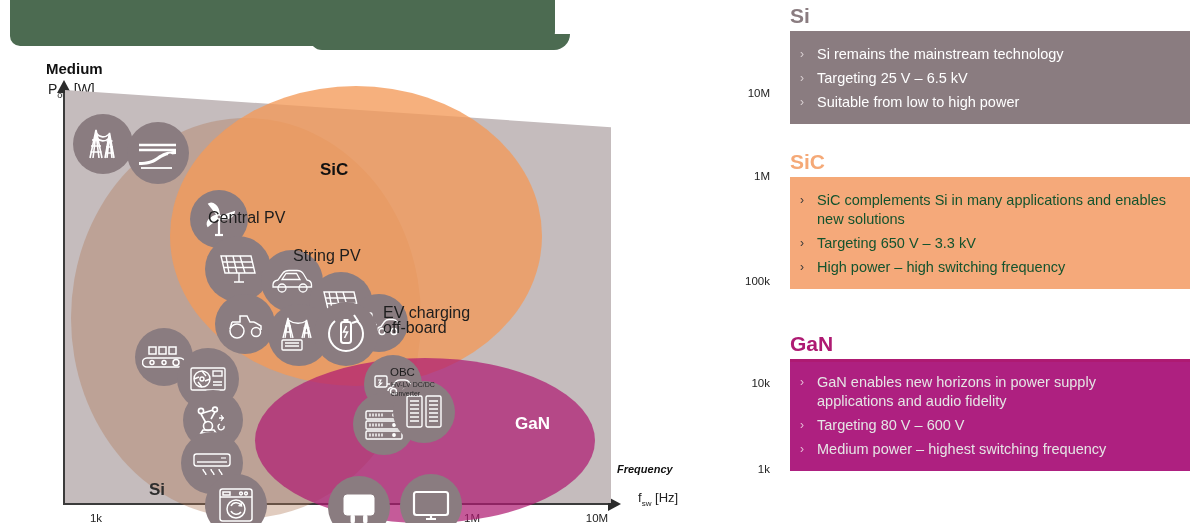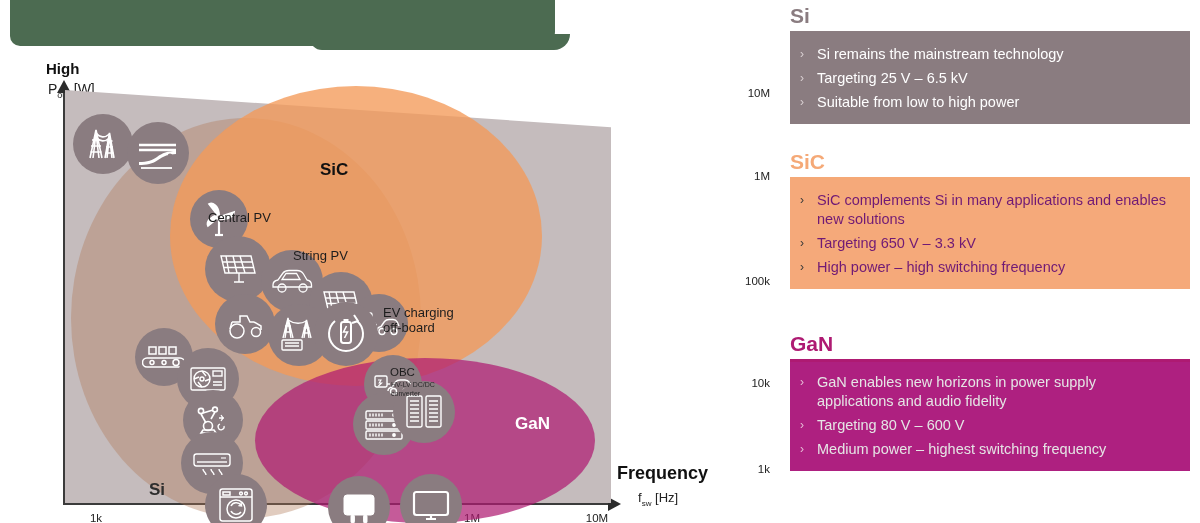--- a/index.html
+++ b/index.html
@@ -36,21 +36,21 @@
     font-size: 15px; font-weight: bold; color: #111;
   }
   .axis-sub-power {
     position: absolute; left: 48px; top: 33px;
     font-size: 14px; color: #222; white-space: nowrap;
   }
   .axis-sub-power sub { font-size: 9px; }
 
   .axis-title-freq {
     position: absolute; left: 617px; top: 415px;
-    font-size: 18px; font-weight: bold; color: #111;
+    font-size: 11px; font-weight: bold; color: #111; font-style: italic;
   }
   .axis-sub-freq {
     position: absolute; left: 638px; top: 442px;
     font-size: 13px; color: #222; white-space: nowrap;
   }
   .axis-sub-freq sub { font-size: 8px; }
 
   
   .y-axis {
     position: absolute; left: 63px; top: 42px;
@@ -119,21 +119,21 @@
   
   .icon-bubble {
     position: absolute; border-radius: 50%;
     background: #8a7c80;
     display: flex; align-items: center; justify-content: center;
   }
   .icon-bubble svg { display: block; }
 
   
   .ann {
-    position: absolute; font-size: 13px; color: #1d1d1d;
+    position: absolute; font-size: 16px; color: #1d1d1d;
     line-height: 15px; white-space: pre-line;
   }
   .ann.small { font-size: 7px; line-height: 8.5px; color: #2a2a2a; }
   .ann.obc { font-size: 11.5px; }
 
   
   .panels { position: absolute; left: 790px; top: 0; width: 400px; height: 523px; }
   .panel { position: absolute; left: 0; width: 400px; }
   .panel-title { font-size: 21px; font-weight: bold; line-height: 24px; }
   .panel-rule { height: 3px; margin-top: 3px; }
@@ -148,39 +148,39 @@
   .p-si .panel-rule { background: #8a7c80; }
   .p-si .panel-body { background: #8a7c80; }
   .p-si .chev { color: #d9d0d2; }
   .p-si .btext { color: #ffffff; }
 
   .p-sic  { top: 150px; }
   .p-sic .panel-title { color: #f5a977; }
   .p-sic .panel-rule { background: #f5a977; }
   .p-sic .panel-body { background: #f5a97a; }
   .p-sic .chev { color: #3a3a3a; }
-  .p-sic .btext { color: #701a75; }
+  .p-sic .btext { color: #14532d; }
 
   .p-gan  { top: 332px; }
   .p-gan .panel-title { color: #ae1a72; }
   .p-gan .panel-rule { background: #ae1a72; }
   .p-gan .panel-body { background: #ae2080; }
   .p-gan .chev { color: #e6bcd6; }
   .p-gan .btext { color: #e5e5e5; }
 </style>
 </head>
 <body>
 
 <div id="page">
 
   <div class="green-band"></div>
 
   <div class="chart">
 
-    <div class="axis-title-power">High</div>
+    <div class="axis-title-power">Medium</div>
     <div class="axis-sub-power">P<sub>out</sub> [W]</div>
 
     <div class="axis-title-freq">Frequency</div>
     <div class="axis-sub-freq">f<sub>sw</sub> [Hz]</div>
 
     <div class="y-axis"></div>
     <div class="y-arrow"></div>
     <div class="x-axis"></div>
     <div class="x-arrow"></div>
 

